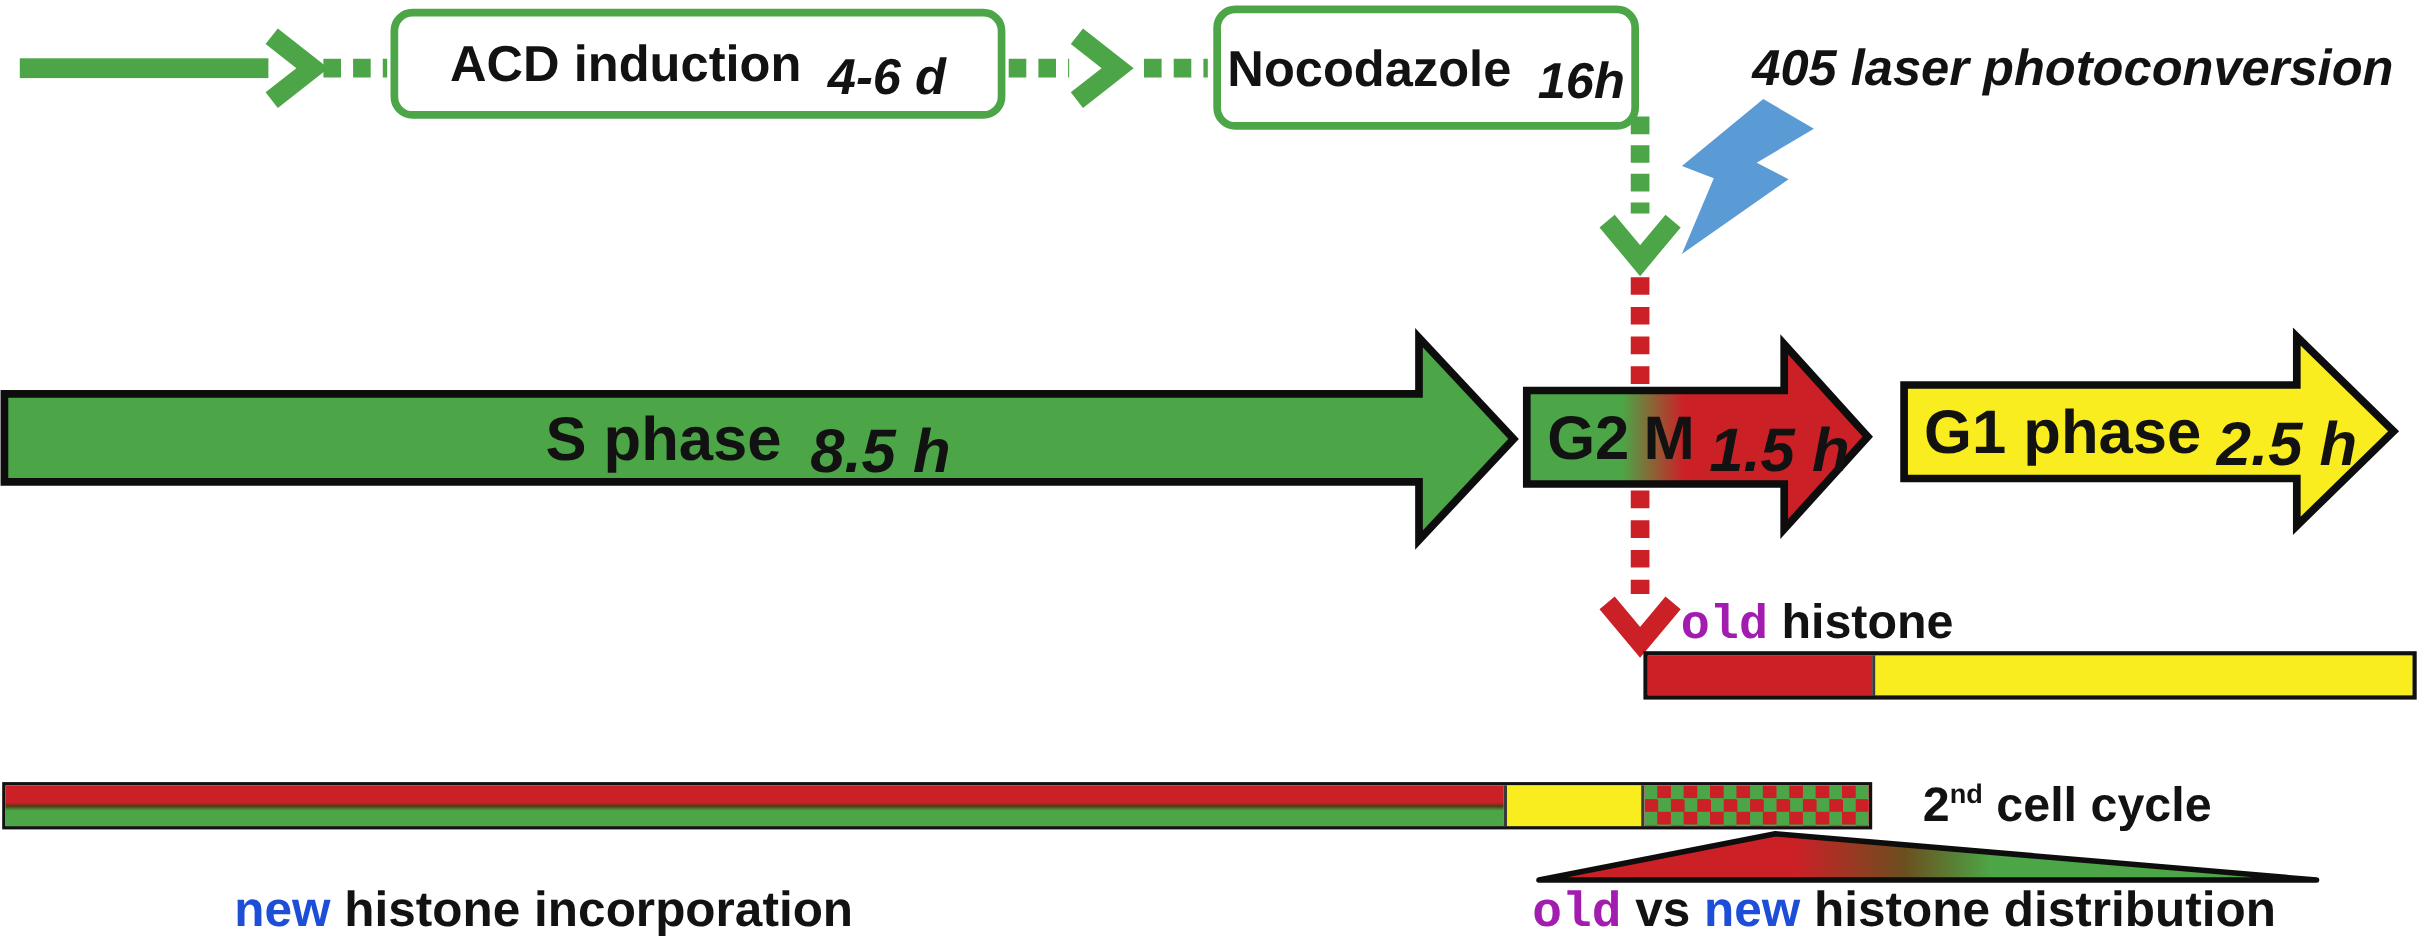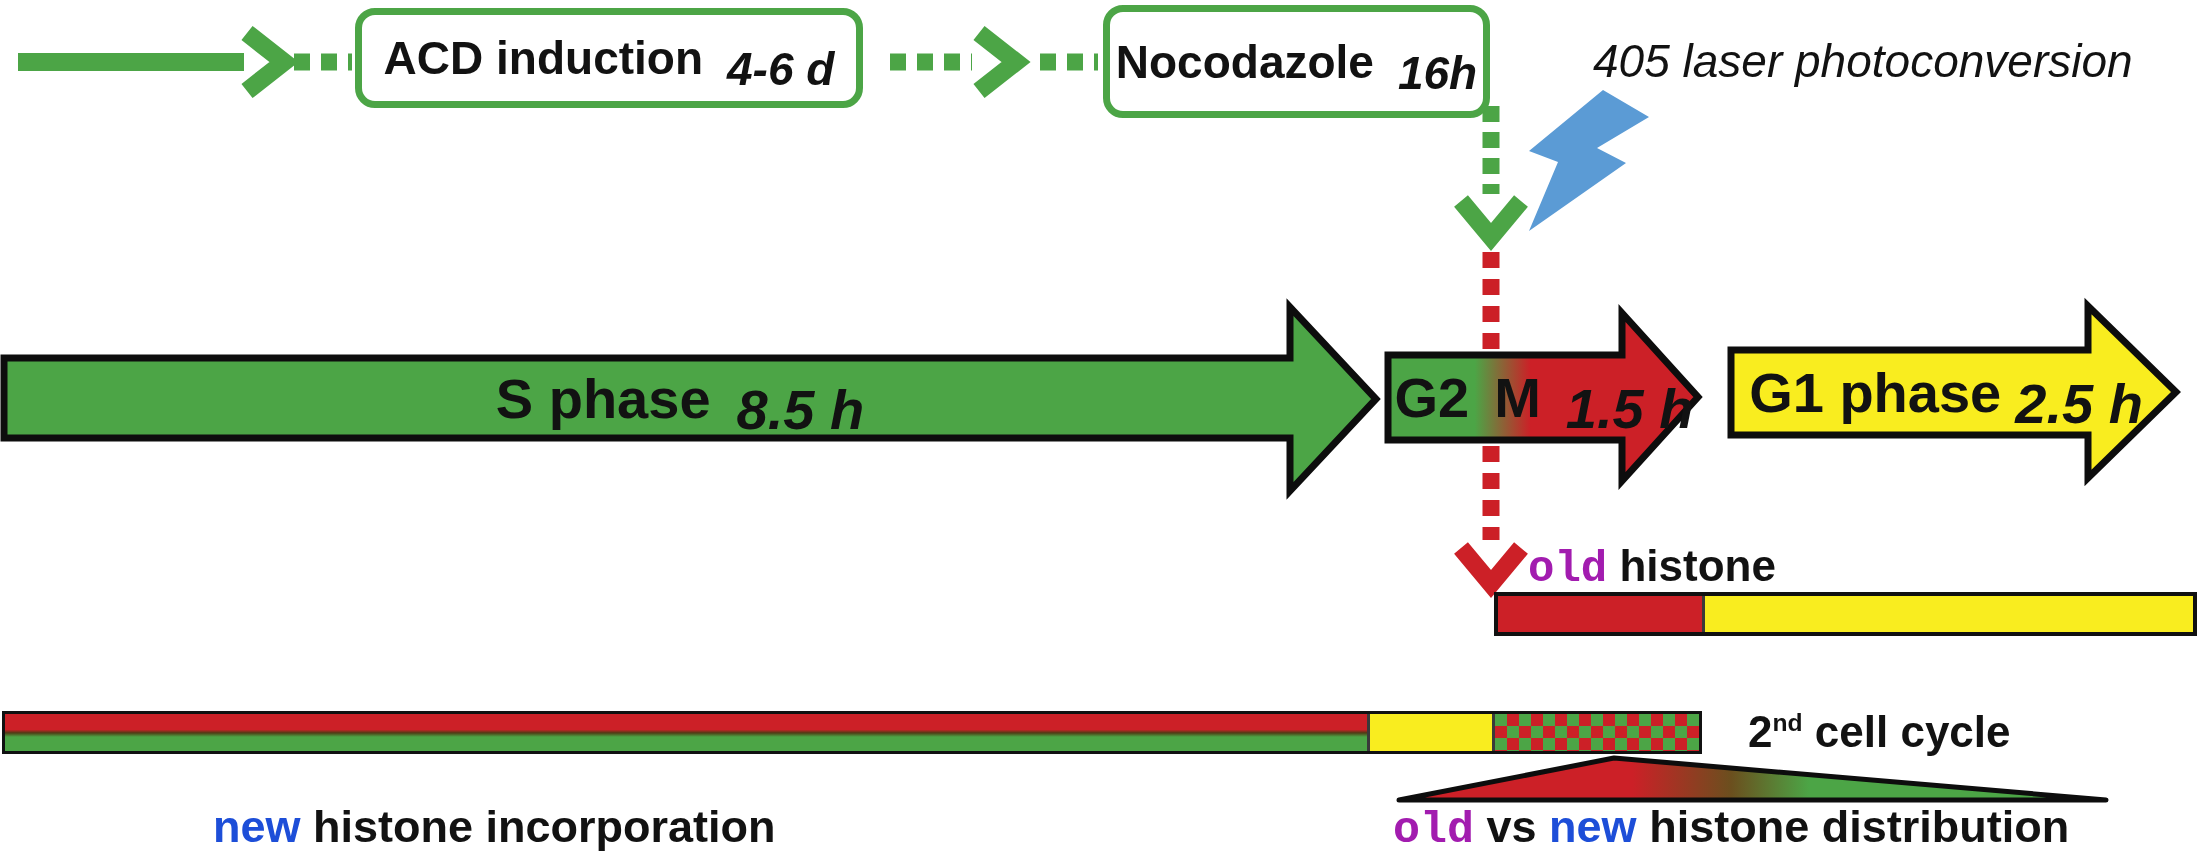--- a/index.html
+++ b/index.html
@@ -29,21 +29,21 @@
   .seg-twotone{background:linear-gradient(180deg,#CC2027 0%,#CC2027 42%,#4e3c14 51%,#4CA546 62%,#4CA546 100%);}
   .seg-checker{
     background:conic-gradient(#CC2027 0 25%, #4CA546 0 50%, #CC2027 0 75%, #4CA546 0);
     background-size:24px 24px;
   }
   
   .lbl{position:absolute;font-size:44px;font-weight:bold;white-space:nowrap;color:#121212;}
   .lbl .red{color:#a21caf;font-family:Liberation Mono, monospace;}
   .lbl .green{color:#1d4ed8;}
   sup{font-size:0.56em;}
-  .photoconv{font-size:46px;font-style:italic;font-weight:normal;}
+  .photoconv{font-size:46px;font-style:italic;font-weight:bold;}
 </style>
 </head>
 <body>
 
 <div class="stage">
 
   <svg class="layer" width="2208" height="851" viewBox="0 0 2208 851">
     <defs>
       <linearGradient id="gradG2M" x1="0" y1="0" x2="1" y2="0">
         <stop offset="0" stop-color="#4CA546"></stop>
@@ -78,38 +78,38 @@
 
     <polygon points="4,358 1290,358 1290,307 1376,399 1290,491 1290,438 4,438" fill="#4CA546" stroke="#0d0d0d" stroke-width="7"></polygon>
 
     <polygon points="1388,355 1622,355 1622,313 1698,397 1622,481 1622,440 1388,440" fill="url(#gradG2M)" stroke="#0d0d0d" stroke-width="7"></polygon>
 
     <polygon points="1731,350 2088,350 2088,306 2176,392 2088,478 2088,435 1731,435" fill="#F9ED1F" stroke="#0d0d0d" stroke-width="7"></polygon>
 
     <polygon points="1399,800 1614,758 2106,800" fill="url(#gradTri)" stroke="#0d0d0d" stroke-width="5" stroke-linejoin="round"></polygon>
   </svg>
 
-  <div class="tbox" style="left:355px;top:8px;width:508px;height:100px;">
+  <div class="tbox" style="left:355px;top:8px;width:559px;height:100px;">
     <span class="b">ACD induction</span>
     <span class="i">4-6 d</span>
   </div>
 
   <div class="tbox" style="left:1103px;top:5px;width:387px;height:113px;">
     <span class="b">Nocodazole</span>
     <span class="i">16h</span>
   </div>
 
   <div class="lbl photoconv" style="left:1593px;top:34px;">405 laser photoconversion</div>
 
   <div class="phase-lbl" style="left:40px;top:358px;width:1280px;height:80px;gap:26px;">
     <span class="b">S phase</span>
     <span class="i">8.5 h</span>
   </div>
 
-  <div class="phase-lbl" style="left:1388px;top:355px;width:312px;height:85px;gap:25px;align-items:center;">
+  <div class="phase-lbl" style="left:1388px;top:355px;width:312px;height:85px;gap:13px;align-items:center;">
     <span class="b">G2</span>
     <span class="b">M</span>
     <span class="i">1.5 h</span>
   </div>
 
   <div class="phase-lbl" style="left:1731px;top:350px;width:430px;height:85px;gap:14px;">
     <span class="b">G1 phase</span>
     <span class="i">2.5 h</span>
   </div>
 

